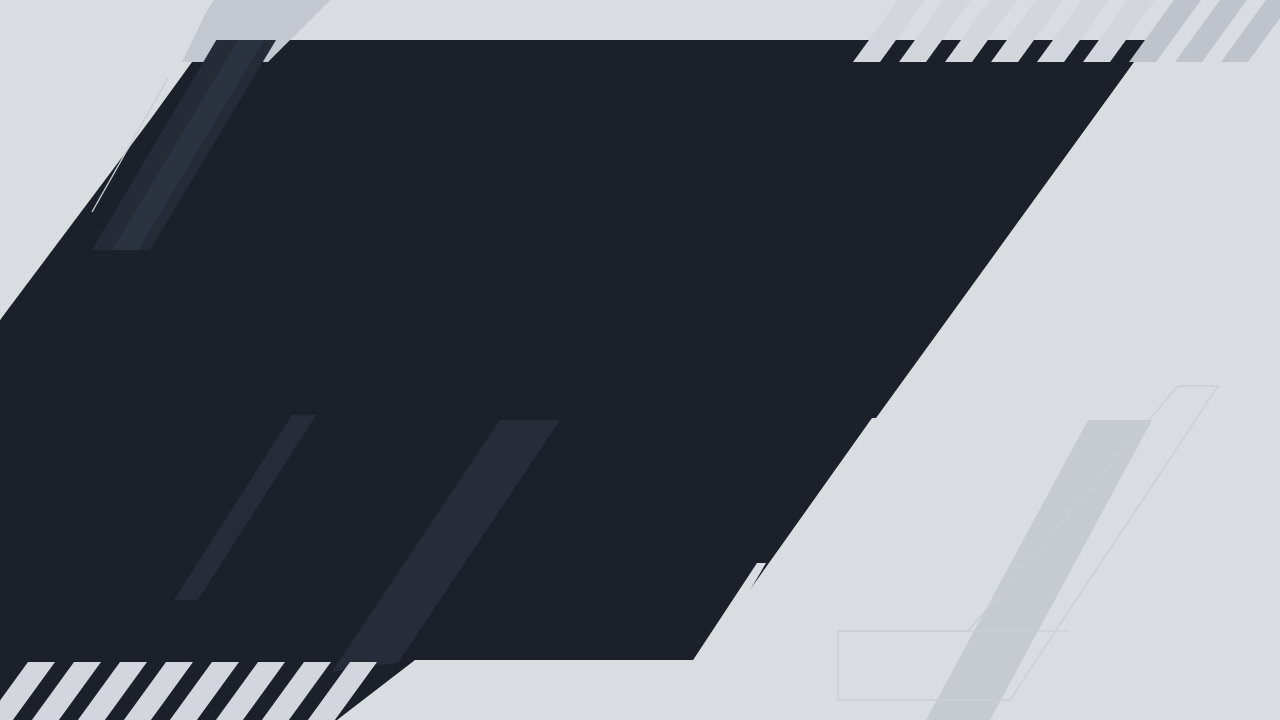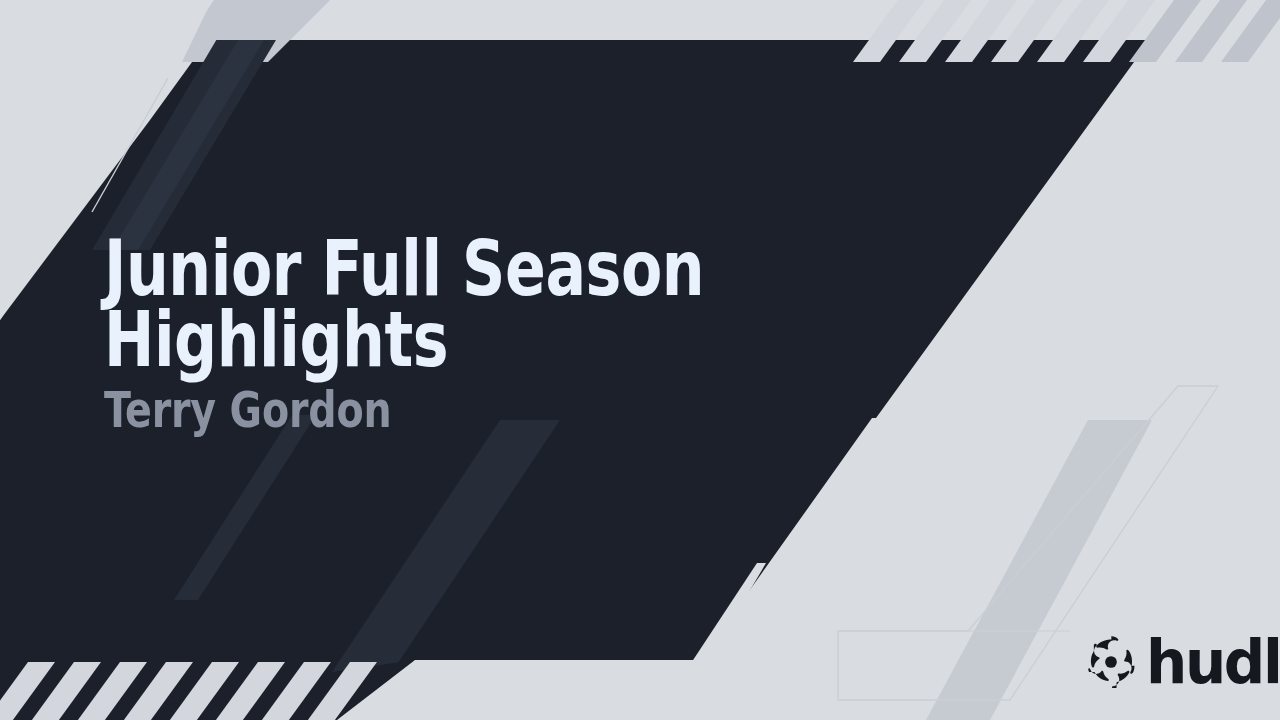--- a/index.html
+++ b/index.html
@@ -185,31 +185,15 @@
       <polygon points="258,662 285,662 240,724 213,724" fill="#D3D6DC"></polygon>
       <polygon points="304,662 331,662 286,724 259,724" fill="#D3D6DC"></polygon>
       <polygon points="350,662 377,662 332,724 305,724" fill="#D3D6DC"></polygon>
     </g>
 
     <polygon points="337,720 415,660 1280,660 1280,720" fill="#D9DCE0" opacity="0"></polygon>
 
     <line x1="838" y1="631" x2="1070" y2="631" stroke="#CBCFD6" stroke-width="1.2"></line>
   </svg>
 
-  <div id="text-block">
-    <h1 id="title">Junior Full Season
-Highlights</h1>
-    <div id="subtitle">Terry Gordon</div>
-  </div>
 
-  <div id="hudl-logo">
-    <svg id="hudl-mark" viewBox="0 0 64 64">
-      <path fill="#15181E" d="M32.4 4.2c-7.4 0-14.2 3-18.1 7.5-1.1 1.3-.2 2.9 1.5 2.6 3.6-.7 7.6.1 10.9 2.2 1 .6 2.2-.3 1.8-1.4-.7-2.1-.5-4.4.7-6.3 2.1-3.3 6.3-4.4 9.9-3 1.5.6 2.6-1.1 1.5-2.2-2.2-2.3-5.2-3.6-8.2-3.4z"></path>
-      <path fill="#15181E" d="M10.9 18.6C7.1 24.7 6.3 32 8.5 37.8c.6 1.6 2.4 1.4 2.7-.3.7-3.6 2.9-7 6.1-9.1 1-.6.9-2.1-.3-2.4-2.1-.6-4-2-5-3.9-1.8-3.4-.8-7.6 2-10.1 1.2-1 .2-2.9-1.3-2.4-.7.2-1.3.6-1.8 1.1z"></path>
-      <path fill="#15181E" d="M11.6 44.3c3.6 6.3 9.9 10.4 16.1 11 1.7.2 2.3-1.5.9-2.4-3-1.9-5.3-5.2-6.1-8.9-.2-1.2-1.6-1.6-2.3-.6-1.3 1.8-3.3 3-5.4 3.2-3.8.3-7.2-2.2-8.3-5.8-.5-1.5-2.6-1.2-2.5.4.1 1.1.5 2.1 1 3.1z"></path>
-      <path fill="#15181E" d="M38.8 56.8c7-1.5 12.9-6 15.6-11.8.7-1.5-.7-2.8-2-1.8-2.9 2.3-6.8 3.5-10.6 3.1-1.2-.1-2 1.1-1.3 2.1 1.3 1.9 1.9 4.1 1.6 6.3-.5 3.8-3.8 6.7-7.6 7-1.6.1-1.8 2.2-.3 2.5 1.5.3 3.1.2 4.6-.1z"></path>
-      <path fill="#15181E" d="M57.4 36.6c1.4-7 0-14.2-4-19.1-1.1-1.3-2.8-.5-2.5 1.1.7 3.6-.2 7.5-2.4 10.6-.7 1-.1 2.3 1.1 2.3 2.2.1 4.4 1 5.8 2.6 2.5 2.9 2.6 7.2.5 10.3-.9 1.3.6 2.9 1.9 1.9.8-.7 1.4-1.6 1.9-2.6.8-2.2 1.3-4.6 1.2-7.1z"></path>
-      <circle cx="32" cy="32" r="7.2" fill="#15181E"></circle>
-    </svg>
-    <span id="hudl-wordmark">hudl</span>
-  </div>
 
 </div>
 
 </body></html>

